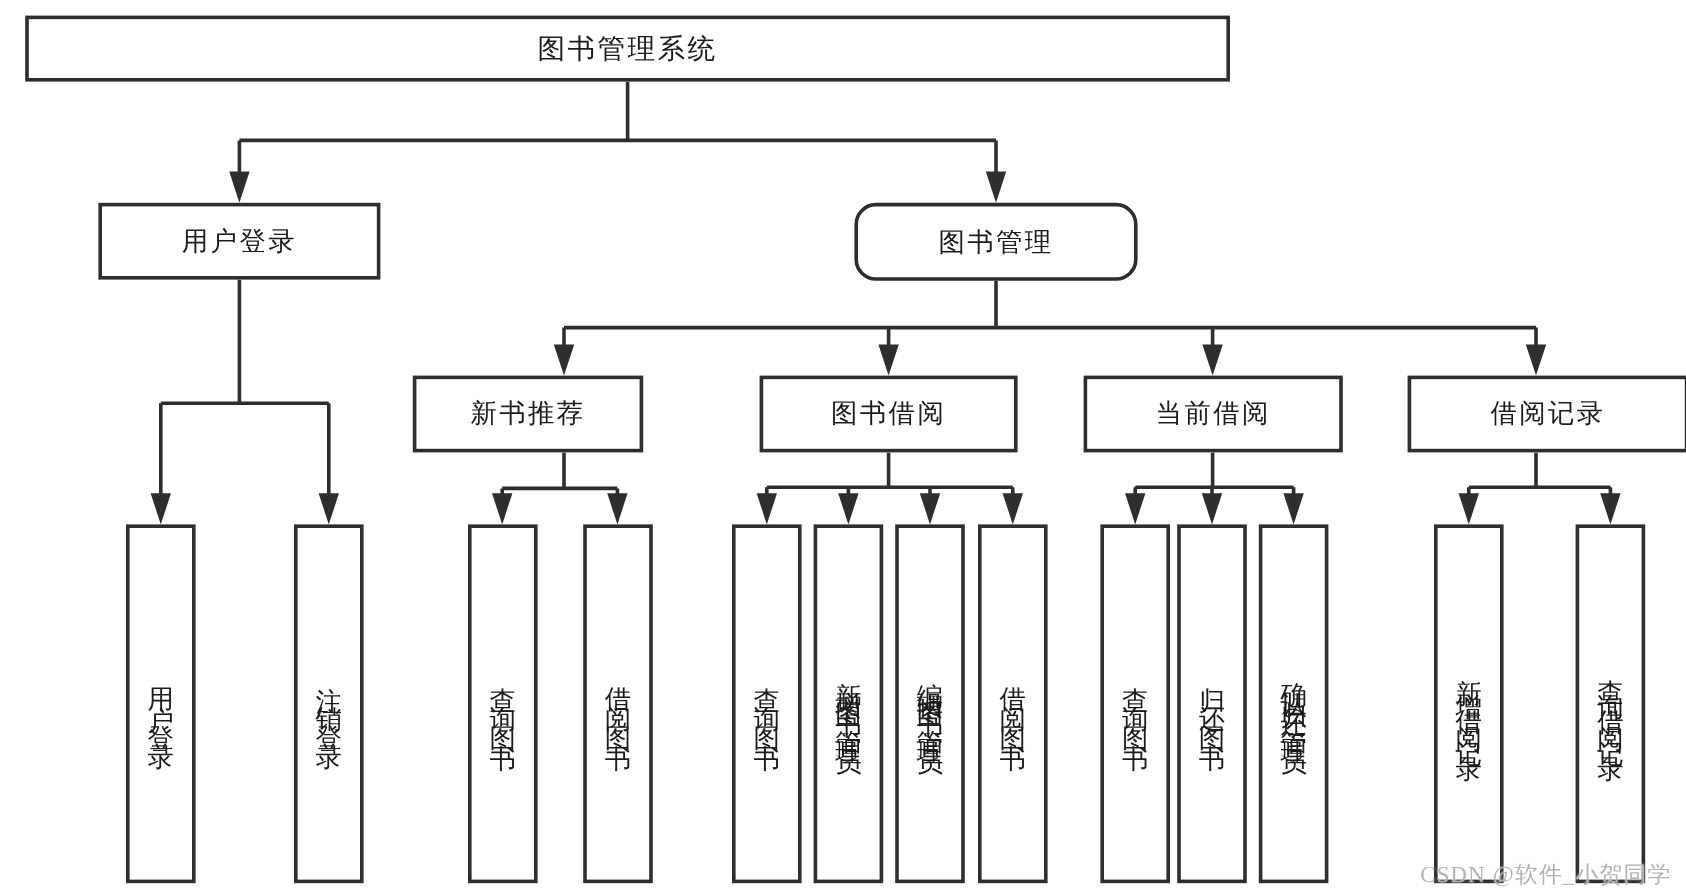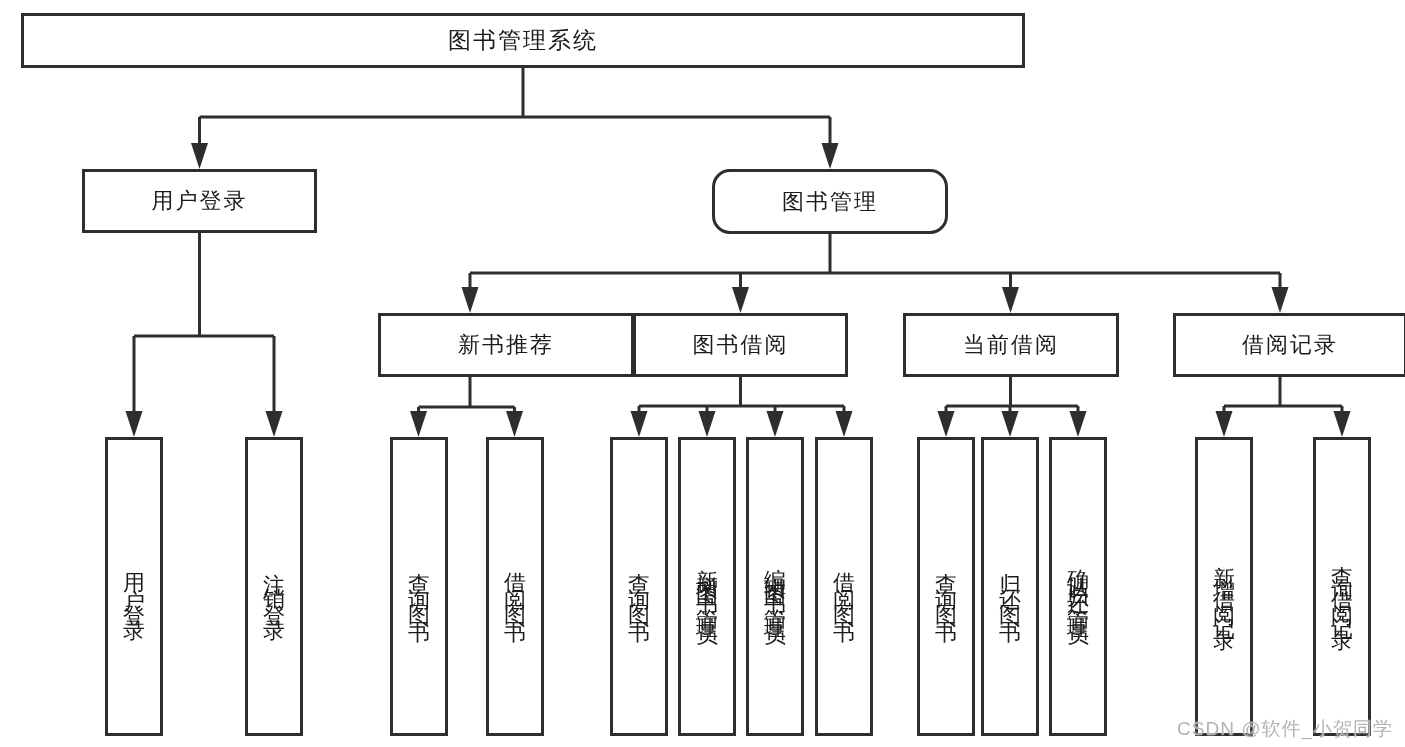--- a/index.html
+++ b/index.html
@@ -36,41 +36,42 @@
     line-height: 1;
   }
   .sp16 { letter-spacing: 16px; }
   .sp13 { letter-spacing: 13px; }
   .sp8  { letter-spacing: 8px; }
 
   
   .n-root   { left: 21px;   top: 13px;  width: 1004px; height: 55px; text-align: center; }
   .n-ul     { left: 82px;   top: 169px; width: 235px;  height: 64px; }
   .n-bm     { left: 712px;  top: 169px; width: 236px;  height: 65px; border-radius: 18px; }
-  .n-nb     { left: 378px;  top: 313px; width: 256px;  height: 64px; }
+  .n-nb     { left: 344px;  top: 313px; width: 192px;  height: 64px; }
   .n-bb     { left: 633px;  top: 313px; width: 215px;  height: 64px; }
   .n-cb     { left: 903px;  top: 313px; width: 216px;  height: 64px; }
   .n-br     { left: 1173px; top: 313px; width: 234px;  height: 64px; }
   .leaf     { top: 437px; width: 58px; height: 299px; }
   .l-ul1 { left: 105px; }  .l-ul2 { left: 245px; }
   .l-nb1 { left: 390px; }  .l-nb2 { left: 486px; }
   .l-bb1 { left: 610px; }  .l-bb2 { left: 678px; }
   .l-bb3 { left: 746px; }  .l-bb4 { left: 815px; }
   .l-cb1 { left: 917px; }  .l-cb2 { left: 981px; }  .l-cb3 { left: 1049px; }
   .l-br1 { left: 1195px; } .l-br2 { left: 1313px; }
 
   .watermark {
     position: absolute;
     right: 12px;
     bottom: 5px;
     font-size: 19px;
     color: #b3b3b3;
     letter-spacing: 1px;
     text-shadow: 0 0 2px #ffffff;
     white-space: nowrap;
+    font-family: Liberation Serif, serif;
   }
 </style>
 </head>
 <body>
 
 <div class="canvas">
 
   <svg class="wires" viewBox="0 0 1405 747" xmlns="http://www.w3.org/2000/svg">
     <g stroke="#2e2e2e" stroke-width="3" fill="none">
       <path d="M523 68 V117 M199.5 117 H830 M199.5 117 V151 M830 117 V151"></path>

